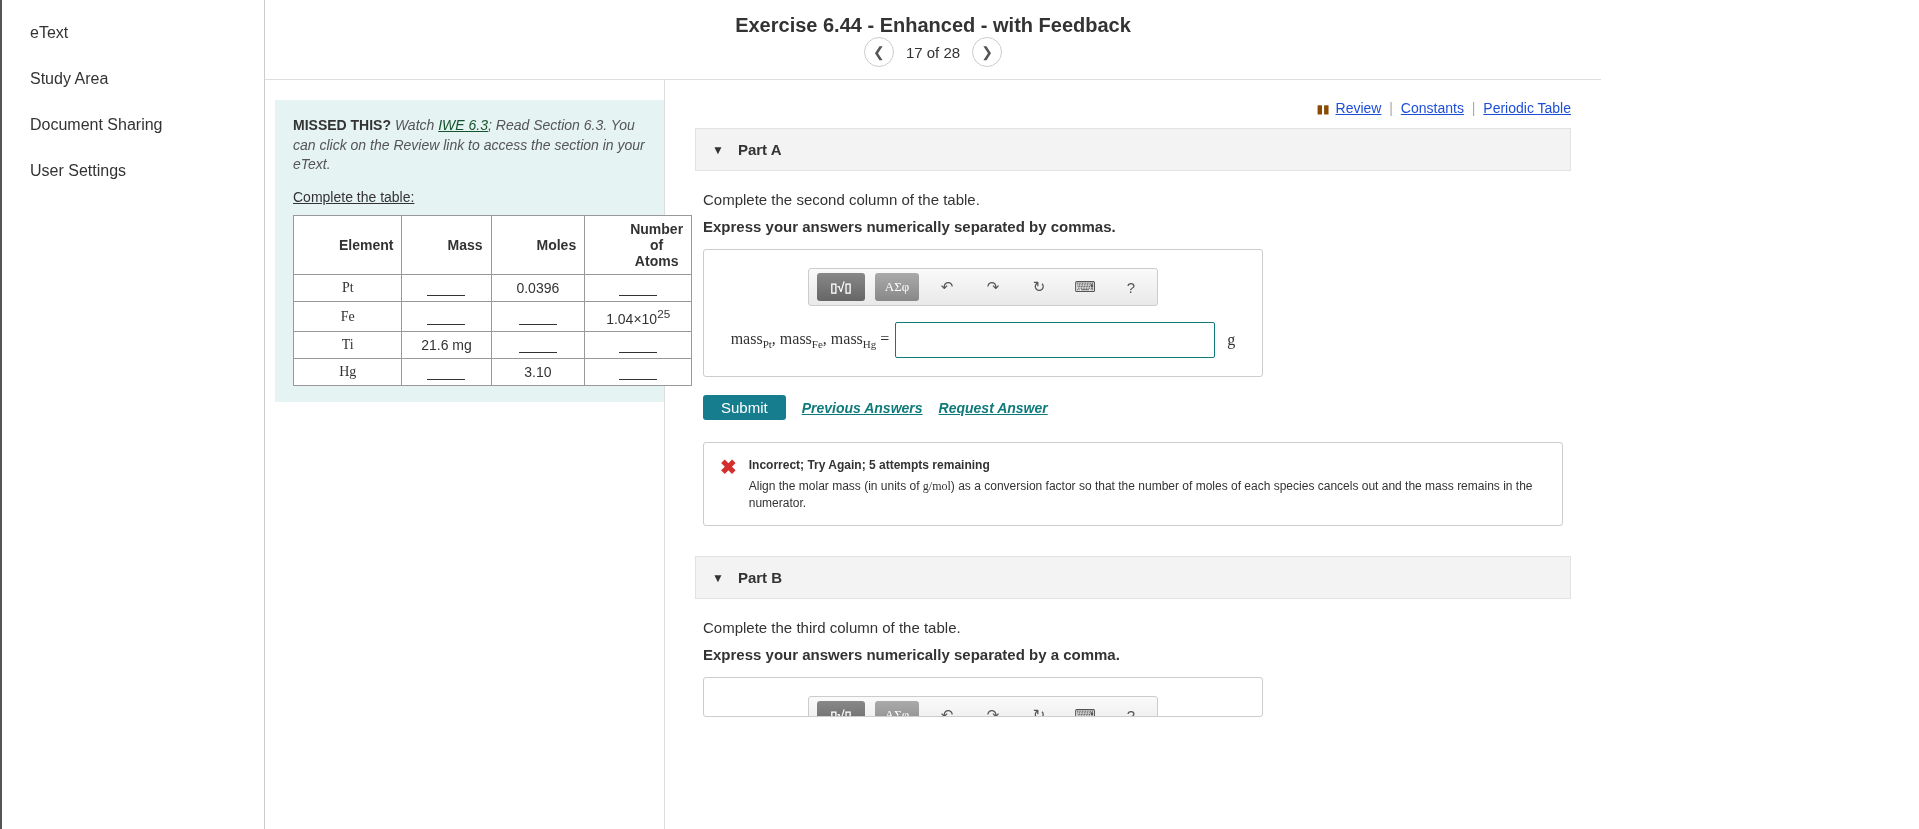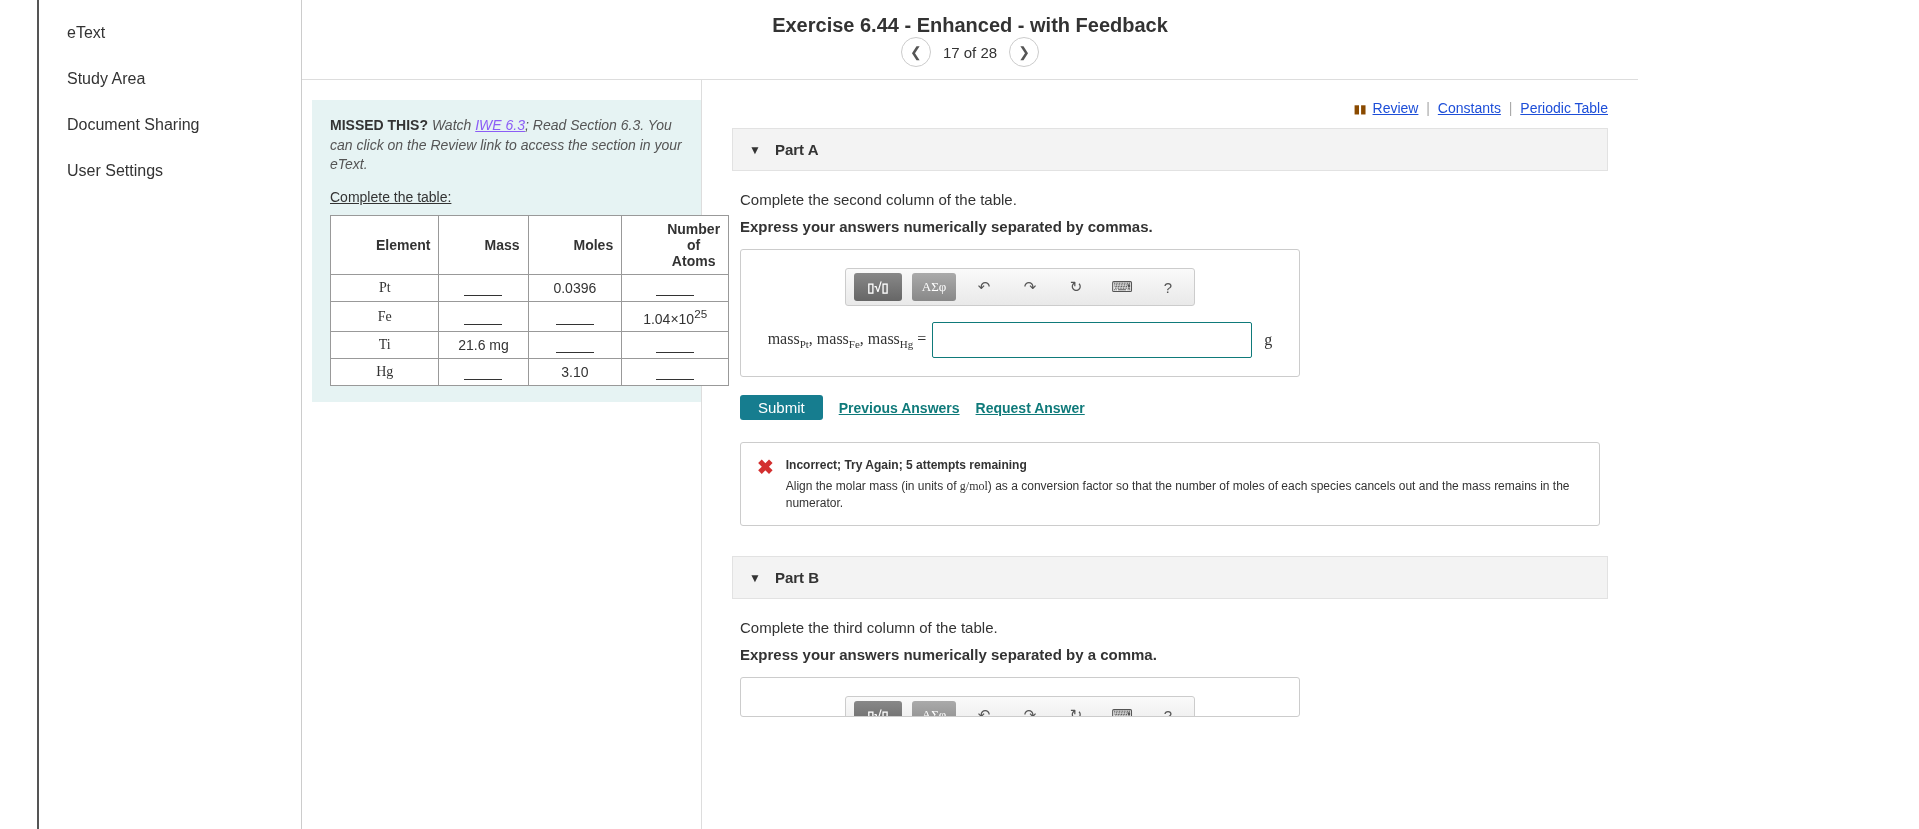--- a/index.html
+++ b/index.html
@@ -6,21 +6,20 @@
   body {
     font-family: Arial, Helvetica, sans-serif;
     font-size: 14px;
     color: #333;
     background: #fff;
   }
   .layout {
     display: flex;
     height: 829px;
     width: 1601px;
-    margin-left: 37px;
   }
   .sidebar {
     width: 265px;
     border-right: 1px solid #ccc;
     padding-top: 10px;
     border-left: 2px solid #555;
   }
   .sidebar-item {
     padding: 14px 28px;
     font-size: 16px;
@@ -77,21 +76,21 @@
     overflow-y: auto;
   }
   .info-box {
     background: #e6f3f3;
     padding: 16px 18px;
     font-size: 14px;
     color: #333;
   }
   .info-box .missed { font-style: italic; color: #555; line-height: 1.4; }
   .info-box .missed strong { font-style: normal; font-weight: bold; color: #333;}
-  .info-box a { color: #8b5cf6; text-decoration: underline; }
+  .info-box a { color: #14532d; text-decoration: underline; }
   .complete-line { margin-top: 14px; margin-bottom: 10px; text-decoration: underline; }
   table.data {
     border-collapse: collapse;
     margin-top: 6px;
     background: #fff;
   }
   table.data th, table.data td {
     border: 1px solid #999;
     padding: 5px 8px;
     text-align: center;
@@ -195,21 +194,21 @@
   .actions { margin-top: 18px; display:flex; align-items:center; gap:16px;}
   .submit-btn {
     background: #167d8f;
     color: #fff;
     border: none;
     padding: 4px 18px;
     border-radius: 3px;
     font-size: 15px;
     cursor: pointer;
   }
-  .link-action { color: #0f7a7a; text-decoration: underline; font-weight: bold; font-size: 14px; cursor:pointer;}
+  .link-action { color: #0f7a7a; text-decoration: underline; font-weight: bold; font-size: 14px; cursor:pointer;font-style:italic;}
   .feedback {
     border: 1px solid #ccc;
     border-radius: 3px;
     padding: 14px 16px;
     margin-top: 22px;
     display: flex;
     gap: 12px;
   }
   .feedback .x {
     color: #d32f2f;

